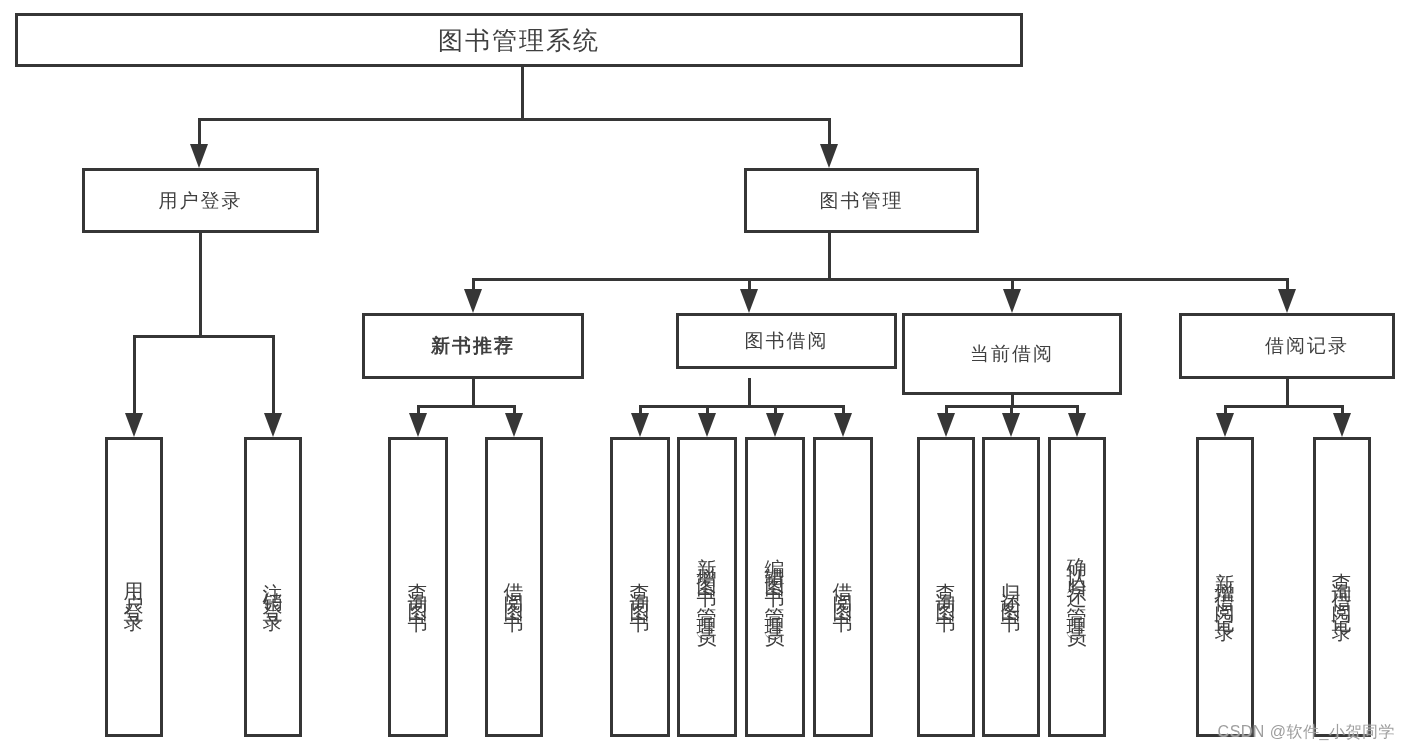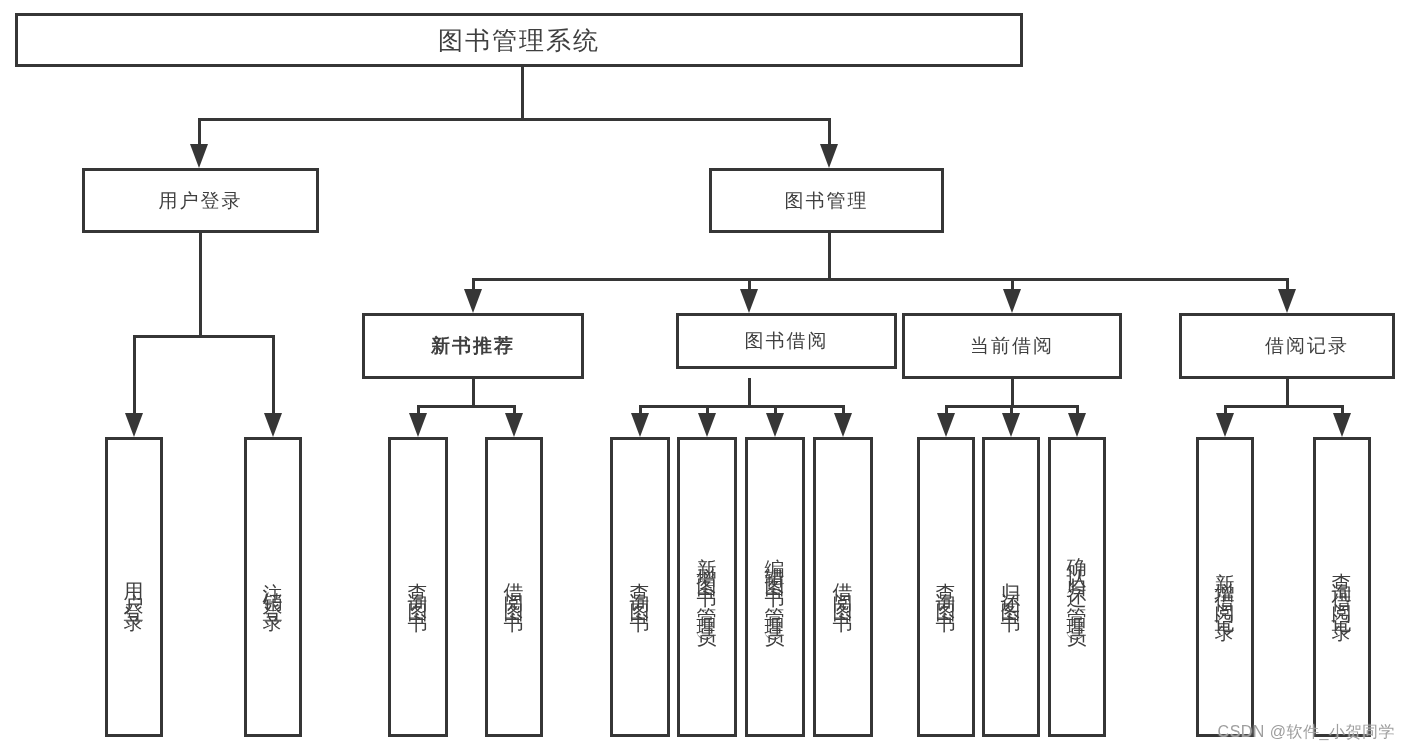--- a/index.html
+++ b/index.html
@@ -128,25 +128,25 @@
       <path d="M1225 406 V416"></path>
       <polygon points="1216,413 1234,413 1225,437"></polygon>
       <path d="M1342 406 V416"></path>
       <polygon points="1333,413 1351,413 1342,437"></polygon>
     </g>
   </svg>
 
   <div class="box h-box title-box" style="left:15px;top:13px;width:1008px;height:54px;">图书管理系统</div>
 
   <div class="box h-box" style="left:82px;top:168px;width:237px;height:65px;">用户登录</div>
-  <div class="box h-box" style="left:709px;top:168px;width:235px;height:65px;">图书管理</div>
+  <div class="box h-box" style="left:744px;top:168px;width:235px;height:65px;">图书管理</div>
 
   <div class="box h-box" style="left:362px;top:313px;width:222px;height:66px;font-weight:bold;">新书推荐</div>
   <div class="box h-box" style="left:676px;top:313px;width:221px;height:56px;text-align:right;">图书借阅</div>
-  <div class="box h-box" style="left:902px;top:313px;width:220px;height:66px;">当前借阅</div>
+  <div class="box h-box" style="left:902px;top:313px;width:220px;height:82px;">当前借阅</div>
   <div class="box h-box" style="left:1179px;top:313px;width:216px;height:66px;padding-left:40px;">借阅记录</div>
 
   <div class="box v-box" style="left:105px;top:437px;width:58px;height:300px;">用户登录</div>
   <div class="box v-box" style="left:244px;top:437px;width:58px;height:300px;">注销登录</div>
 
   <div class="box v-box" style="left:388px;top:437px;width:60px;height:300px;">查询图书</div>
   <div class="box v-box" style="left:485px;top:437px;width:58px;height:300px;">借阅图书</div>
 
   <div class="box v-box" style="left:610px;top:437px;width:60px;height:300px;">查询图书</div>
   <div class="box v-box" style="left:677px;top:437px;width:60px;height:300px;">新增图书（管理员）</div>

